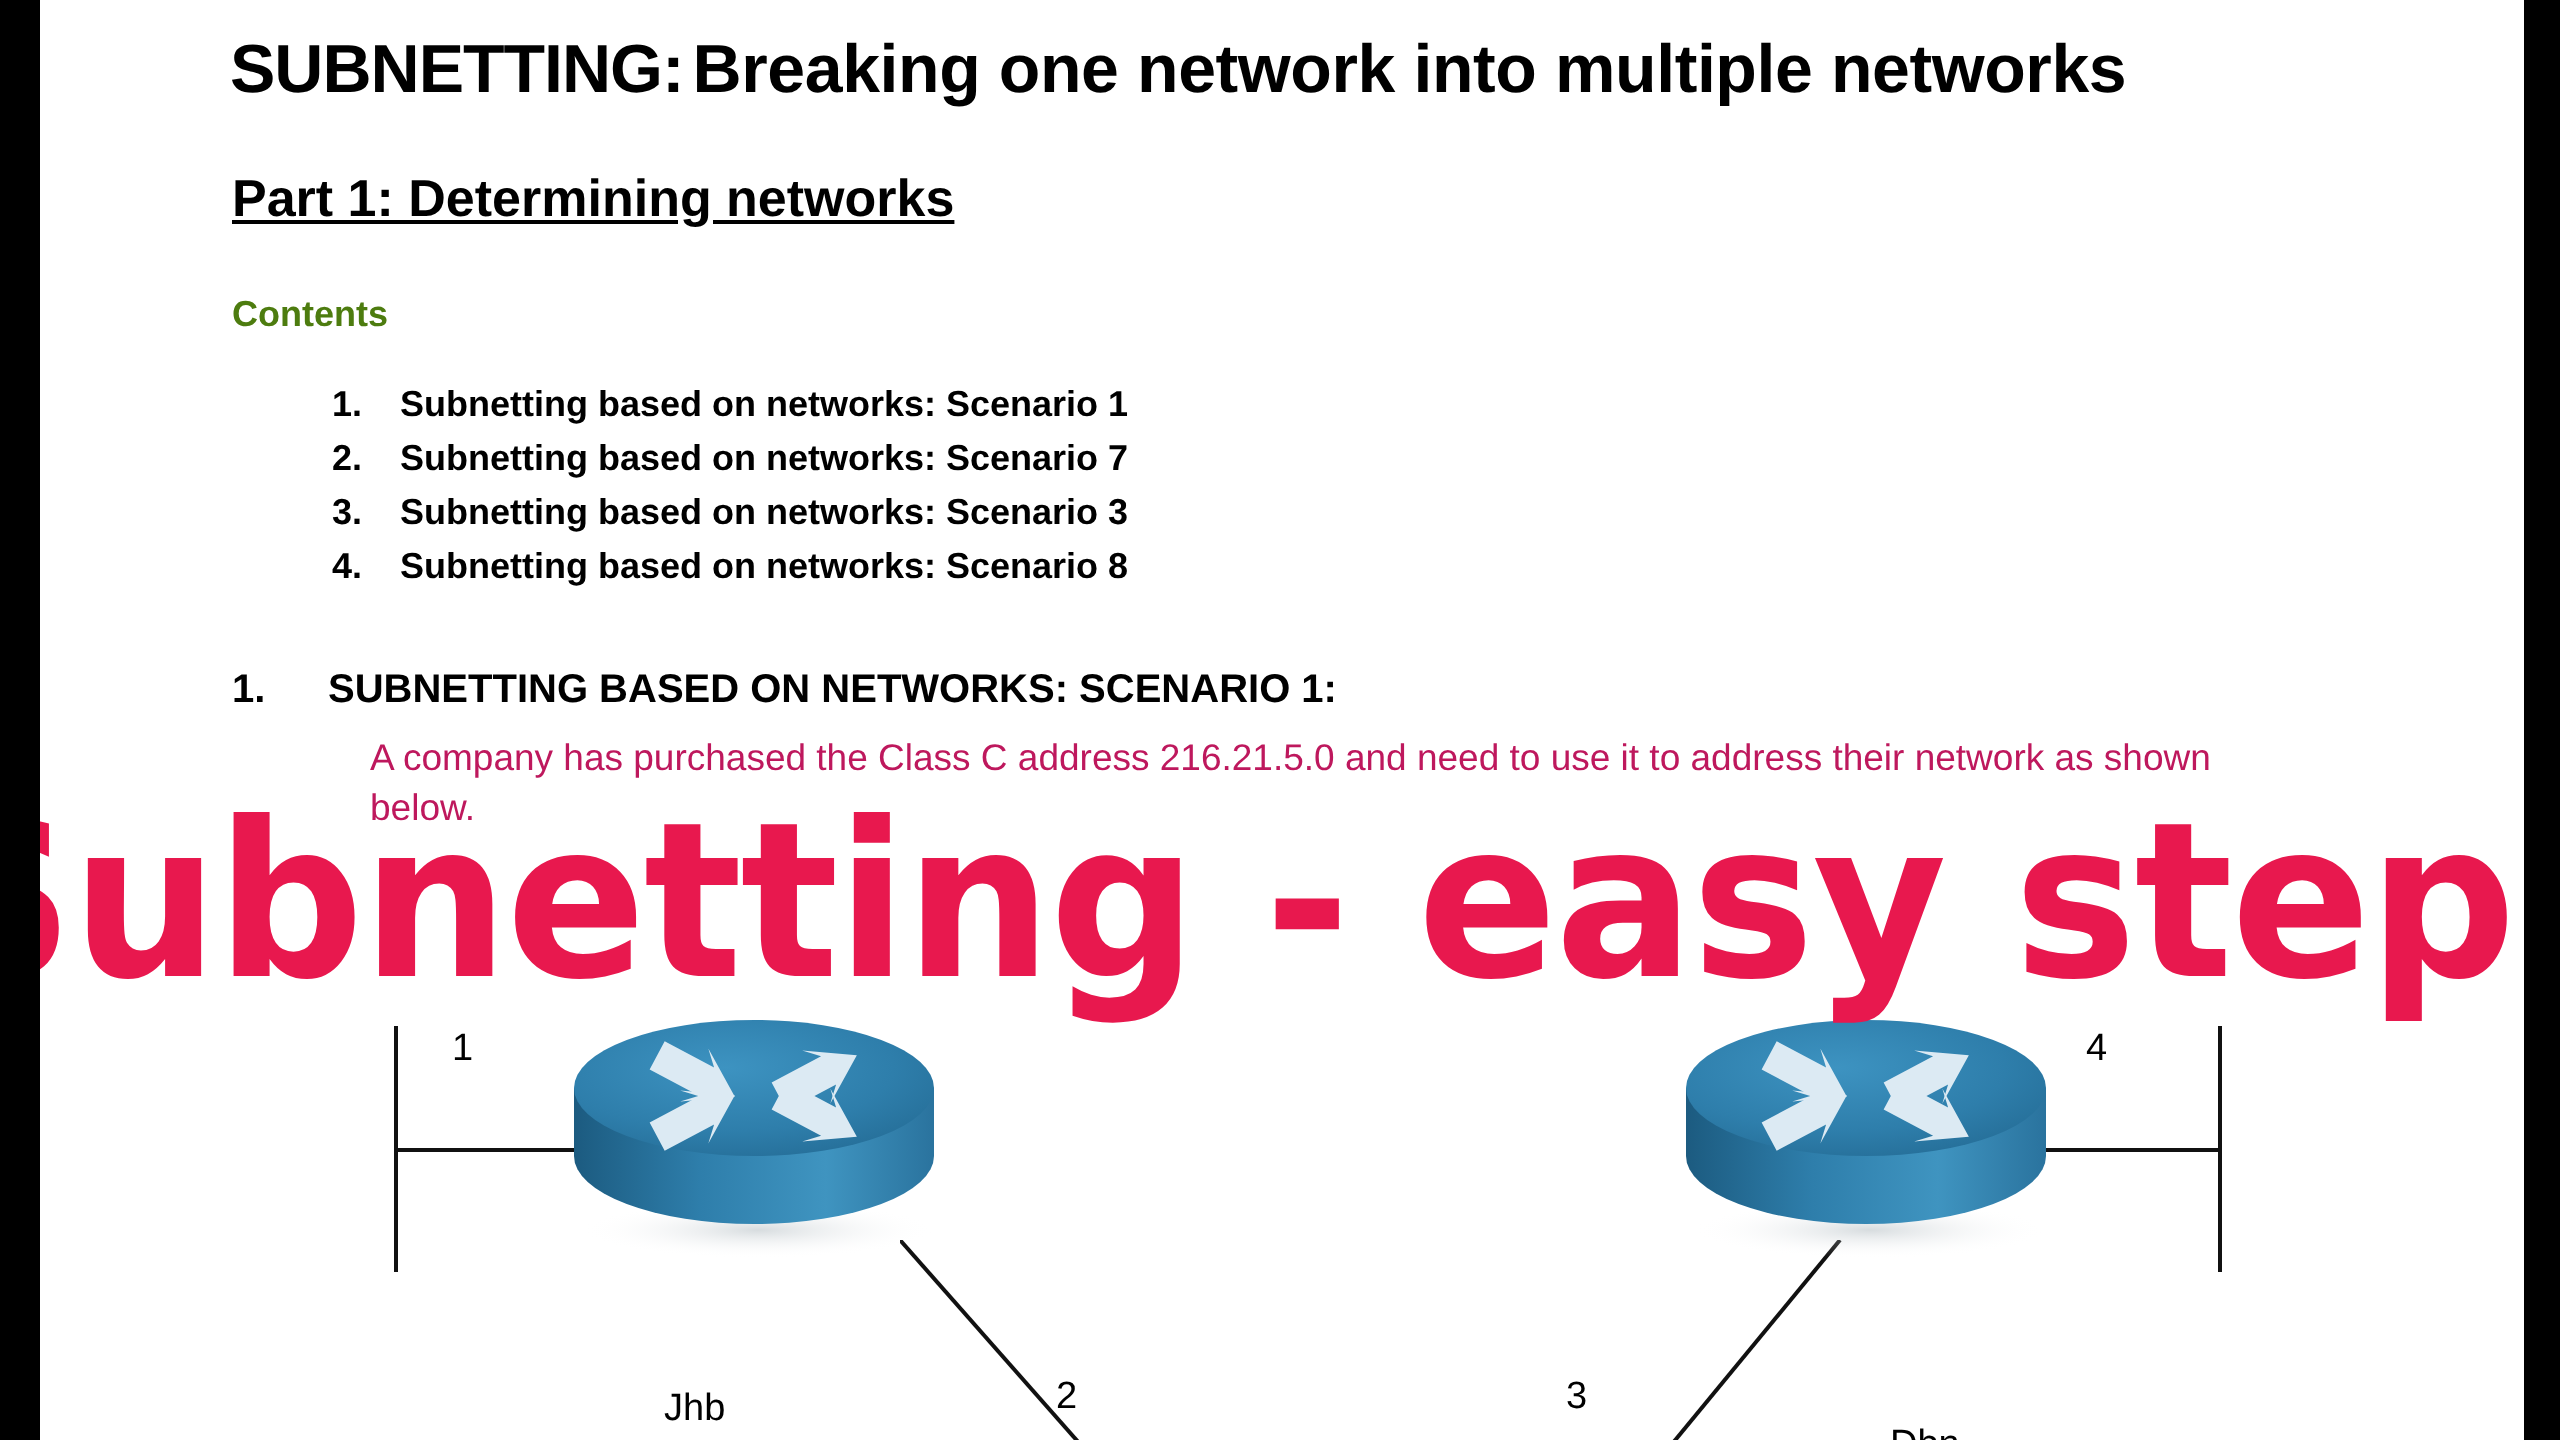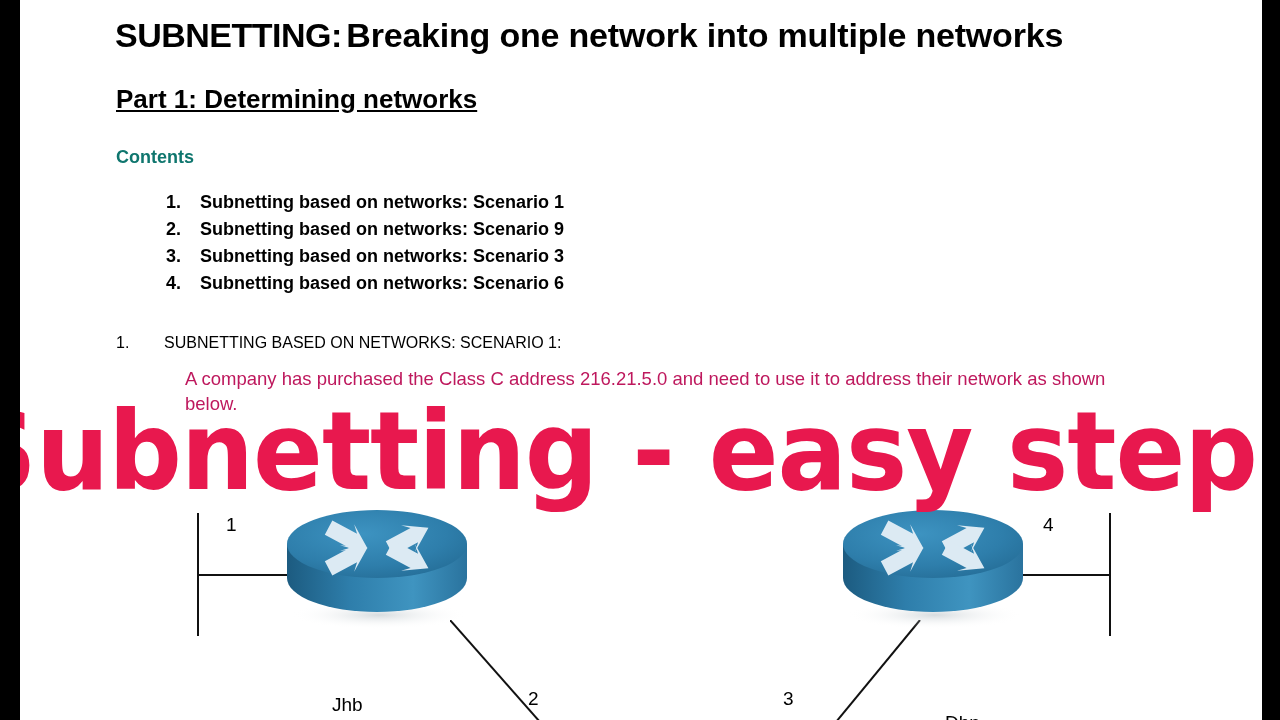--- a/index.html
+++ b/index.html
@@ -74,21 +74,21 @@
     white-space: nowrap;
     text-decoration: underline;
   }
 
   #contents-label {
     position: absolute;
     left: 96px;
     top: 147px;
     font-size: 18px;
     font-weight: bold;
-    color: #0f766e;
+    color: #4d7c0f;
   }
 
   #contents-list {
     position: absolute;
     left: 130px;
     top: 173px;
     margin: 16px;
     padding: 0;
     list-style: none;
   }
@@ -101,22 +101,22 @@
   }
   #contents-list li .num {
     display: inline-block;
     width: 34px;
   }
 
   #scenario-heading {
     position: absolute;
     left: 96px;
     top: 334px;
-    font-size: 16px;
-    font-weight: normal;
+    font-size: 20px;
+    font-weight: bold;
     color: #000;
     white-space: nowrap;
   }
   #scenario-heading .num {
     display: inline-block;
     width: 48px;
   }
 
   #scenario-body {
     position: absolute;
@@ -197,27 +197,27 @@
 
     <div id="part-title">Part 1: Determining networks</div>
 
     <div id="contents-label">Contents</div>
 
     <ul id="contents-list">
       <li>
         <span class="num">1.</span><span>Subnetting based on networks: Scenario 1</span>
       </li>
       <li>
-        <span class="num">2.</span><span>Subnetting based on networks: Scenario 9</span>
+        <span class="num">2.</span><span>Subnetting based on networks: Scenario 7</span>
       </li>
       <li>
         <span class="num">3.</span><span>Subnetting based on networks: Scenario 3</span>
       </li>
       <li>
-        <span class="num">4.</span><span>Subnetting based on networks: Scenario 6</span>
+        <span class="num">4.</span><span>Subnetting based on networks: Scenario 8</span>
       </li>
     </ul>
 
     <div id="scenario-heading">
       <span class="num">1.</span><span>SUBNETTING BASED ON NETWORKS: SCENARIO 1:</span>
     </div>
 
     <div id="scenario-body">A company has purchased the Class C address 216.21.5.0 and need to use it to address their network as shown below.</div>
 
     <div class="diagram-line v-line" style="left:177px; top:513px; height:123px;"></div>

